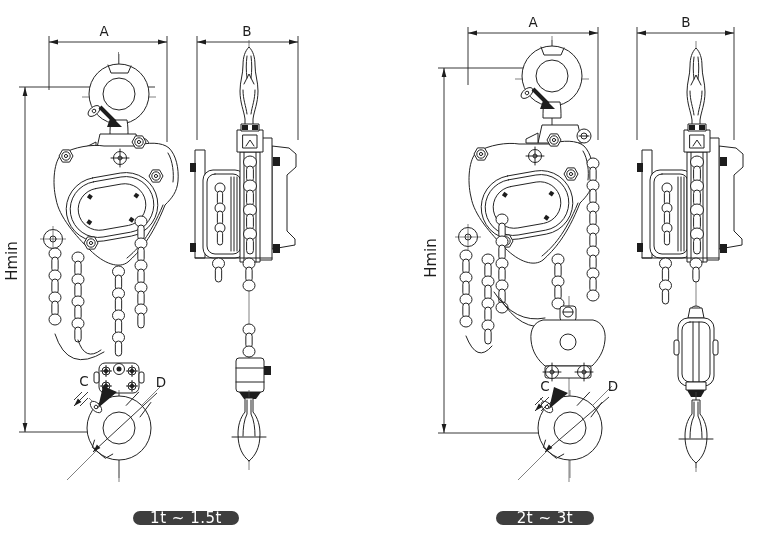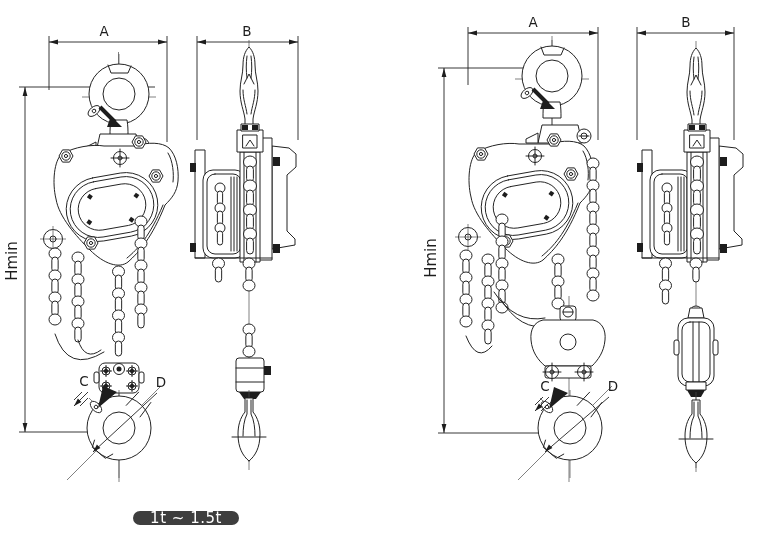--- a/index.html
+++ b/index.html
@@ -457,13 +457,14 @@
       <rect class="f" x="713" y="340" width="5" height="15" rx="2"></rect>
       <rect class="f" x="686" y="382" width="20" height="8"></rect>
       <polygon class="d" points="687,390 705,390 701,397 691,397"></polygon>
     </g>
     <use href="#bhookS" x="696" y="430"></use>
   </g>
 </g>
 </svg>
 
 <div class="badge" style="left:133px;top:511px;width:106px;">1t ~ 1.5t</div>
+<div class="badge" style="left:496px;top:511px;width:98px;">2t ~ 3t</div>
 </div>
 
 </body></html>

